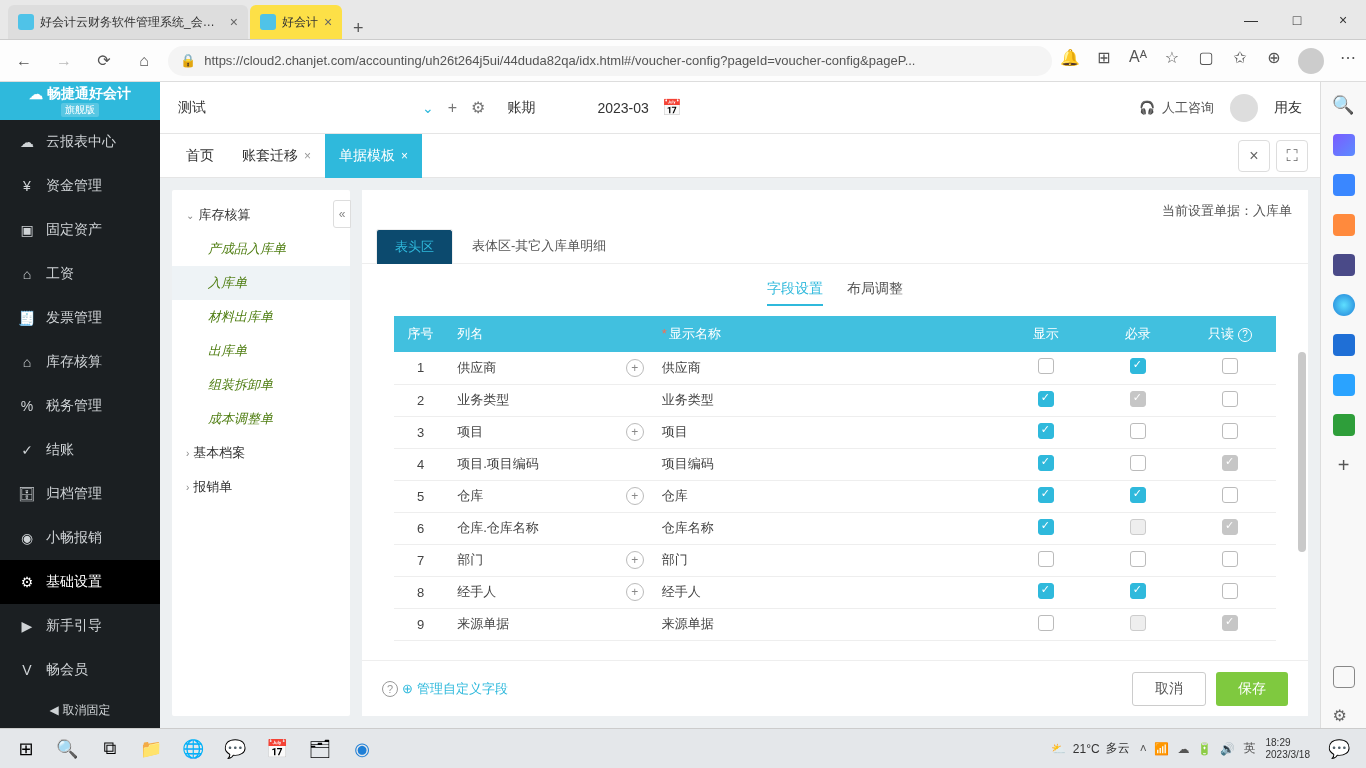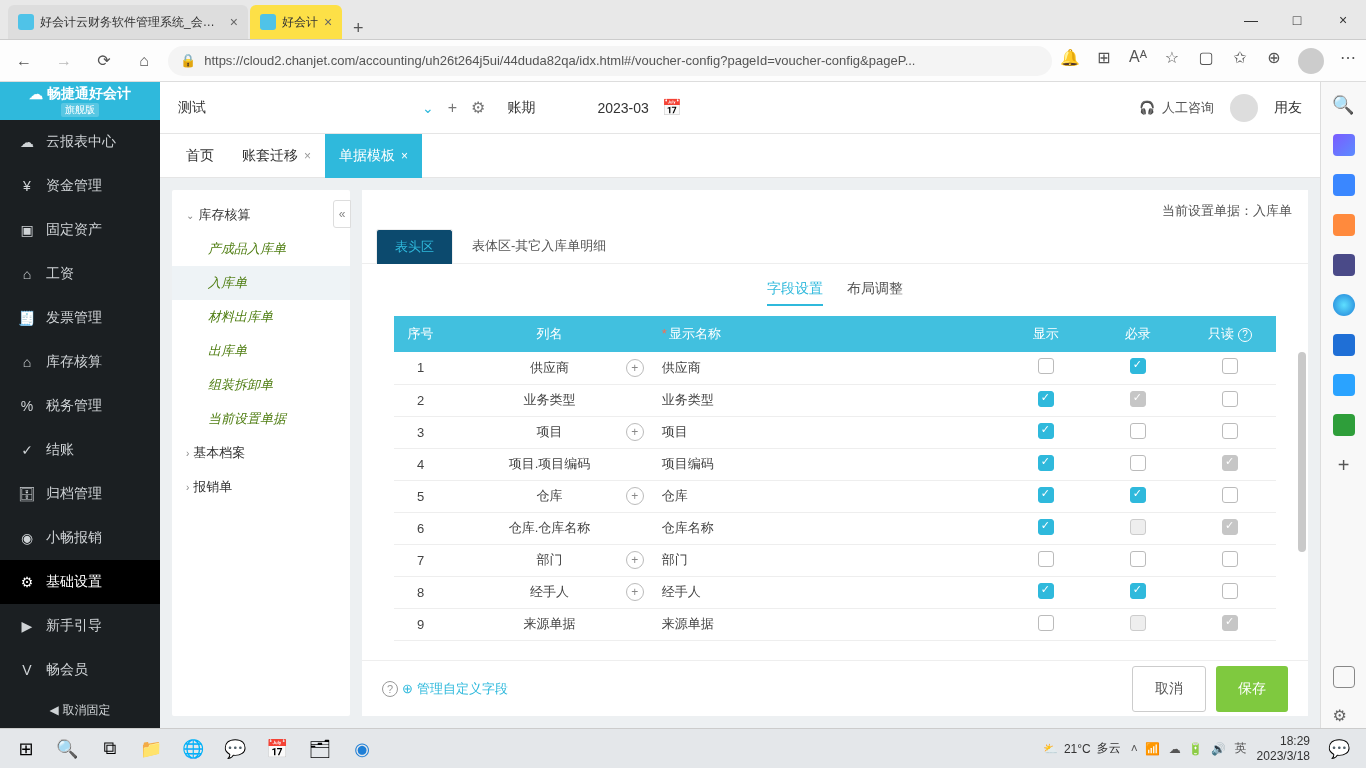--- a/index.html
+++ b/index.html
@@ -60,21 +60,21 @@
 .dd .chev { color:#2fb9dc; }
 .strip-ic { color:#777; font-size:16px; }
 .period-lab { font-size:14px; color:#333; margin-left:8px; }
 .period-val { font-size:14px; color:#333;margin-left:48px; }
 .cal-ic { color:#2fb9dc; }
 .top-right { margin-left:auto; display:flex; align-items:center; gap:16px; }
 .consult { display:flex; align-items:center; gap:6px; font-size:13px; color:#555; }
 .avatar { width:28px; height:28px; background:#ddd; border-radius:50%; }
 .user-name { font-size:14px; color:#333; }
 
-.tabs-strip { height:44px; background:#fff; display:flex; align-items:flex-start; padding:0 12px; gap:18px; border-bottom:1px solid #e5e5e5;flex-direction:column; }
+.tabs-strip { height:44px; background:#fff; display:flex; align-items:center; padding:0 12px; gap:18px; border-bottom:1px solid #e5e5e5; }
 .page-tab { height:44px; padding:0 14px; display:flex; align-items:center; gap:6px; font-size:14px; color:#333; }
 .page-tab.closable .x { color:#999; font-size:12px; }
 .page-tab.active { background:#2fb9dc; color:#fff; }
 .page-tab.active .x { color:#fff; }
 .tabs-right { margin-left:auto; display:flex; gap:6px; }
 .sq-btn { width:32px; height:32px; border:1px solid #ddd; border-radius:4px; display:flex; align-items:center; justify-content:center; color:#666; }
 
 
 .work { flex:1; display:flex; gap:12px; padding:12px; overflow:hidden; }
 .side-panel { width:178px; background:#fff; border-radius:2px; position:relative; padding-top:8px; }
@@ -95,47 +95,47 @@
 .sec-tab.active { color:#2fb9dc; border-bottom:2px solid #2fb9dc; }
 
 .table-wrap { flex:1; overflow:auto; padding:0 32px; position:relative; }
 table { width:100%; border-collapse:collapse; font-size:13px; }
 thead th { background:#41c0df; color:#fff; font-weight:normal; height:36px; text-align:left; padding:0 10px; }
 thead th.center { text-align:center; }
 thead th .req { color:#ff6a4d; margin-right:2px; }
 tbody td { height:32px; border-bottom:1px solid #eee; padding:0 10px; color:#444; }
 tbody td.center { text-align:center; }
 .col-seq { width:52px; text-align:center; }
-.col-name { width:200px; position:relative;text-align:center; }
+.col-name { width:200px; position:relative; }
 .plus-circ { position:absolute; right:8px; top:50%; transform:translateY(-50%); width:18px; height:18px; border:1px solid #bbb; border-radius:50%; display:flex; align-items:center; justify-content:center; color:#888; font-size:12px; }
 .col-disp { width:340px; }
 .col-chk { width:90px; }
 .cb { width:16px; height:16px; border:1px solid #bbb; border-radius:3px; display:inline-block; background:#fff; position:relative; }
 .cb.on { background:#2fb9dc; border-color:#2fb9dc; }
 .cb.on::after { content:"✓"; color:#fff; font-size:11px; position:absolute; left:2px; top:-1px; }
 .cb.dis { background:#eee; border-color:#ccc; }
 .cb.dis.on { background:#c6c6c6; border-color:#c6c6c6; }
 .help-ic { display:inline-block; width:14px; height:14px; border:1px solid #fff; border-radius:50%; font-size:10px; line-height:12px; text-align:center; margin-left:4px; }
 .scroll-stub { position:absolute; right:2px; top:36px; width:8px; height:200px; background:#c9c9c9; border-radius:4px; }
 
 .footer-bar { height:56px; border-top:1px solid #eee; display:flex; align-items:center; padding:0 20px; gap:10px; }
 .foot-link { color:#2fb9dc; font-size:13px; display:flex; align-items:center; gap:4px; }
 .foot-link .q { width:16px; height:16px; border:1px solid #999; border-radius:50%; color:#999; font-size:11px; text-align:center; line-height:14px; }
-.btn { height:46px; padding:0 22px; border-radius:3px; font-size:14px; display:flex; align-items:center; }
+.btn { height:34px; padding:0 22px; border-radius:3px; font-size:14px; display:flex; align-items:center; }
 .btn.cancel { border:1px solid #ccc; color:#555; background:#fff; }
 .btn.save { background:#7fc93f; color:#fff; }
 .footer-bar .spacer { flex:1; }
 
 
 .taskbar { height:40px; background:#e4e7ea; display:flex; align-items:center; padding:0 6px; gap:2px; border-top:1px solid #ccc; }
 .tb-ic { width:40px; height:40px; display:flex; align-items:center; justify-content:center; font-size:18px; }
 .tb-right { margin-left:auto; display:flex; align-items:center; gap:10px; font-size:12px; color:#333; }
 .weather { display:flex; align-items:center; gap:6px; }
 .tray { display:flex; align-items:center; gap:8px; color:#555; }
-.clock { text-align:right; line-height:1.2; font-size:12px; }
+.clock { text-align:left; line-height:1.2; font-size:10px; }
 </style>
 </head>
 <body>
 
 <div class="browser-top">
   <div class="tabs-area">
     <div class="tab">
       <div class="favicon"></div>
       <span class="tab-title">好会计云财务软件管理系统_会计...</span>
       <span class="close">×</span>
@@ -293,21 +293,21 @@
         <div class="tree-group">
             <span class="caret">⌄</span>
             <span>库存核算</span>
           </div>
         <div id="tree-items">
             <div class="tree-item">产成品入库单</div>
             <div class="tree-item sel">入库单</div>
             <div class="tree-item">材料出库单</div>
             <div class="tree-item">出库单</div>
             <div class="tree-item">组装拆卸单</div>
-            <div class="tree-item">当前设置单据</div>
+            <div class="tree-item">成本调整单</div>
           </div>
         <div class="tree-group">
             <span class="caret">›</span>
             <span>基本档案</span>
           </div>
         <div class="tree-group">
             <span class="caret">›</span>
             <span>报销单</span>
           </div>
       </div>

